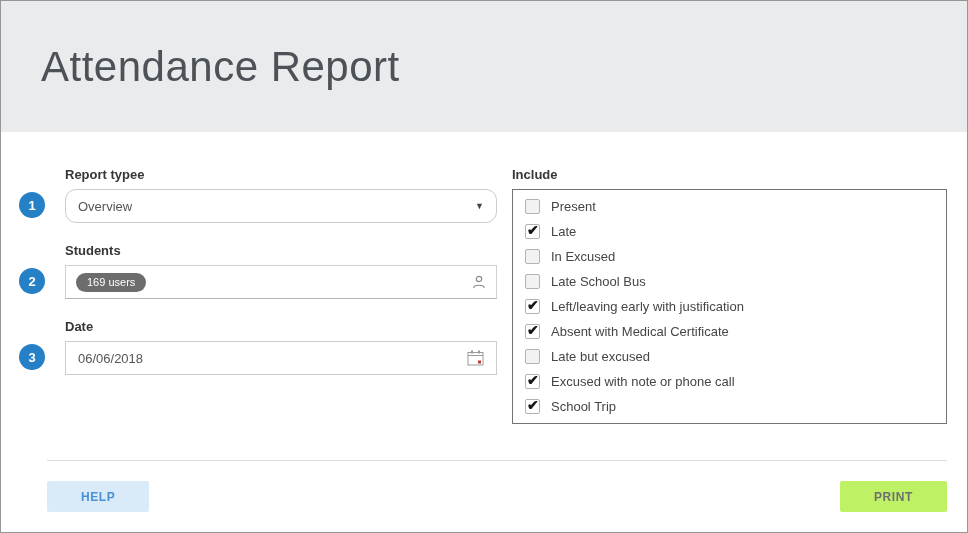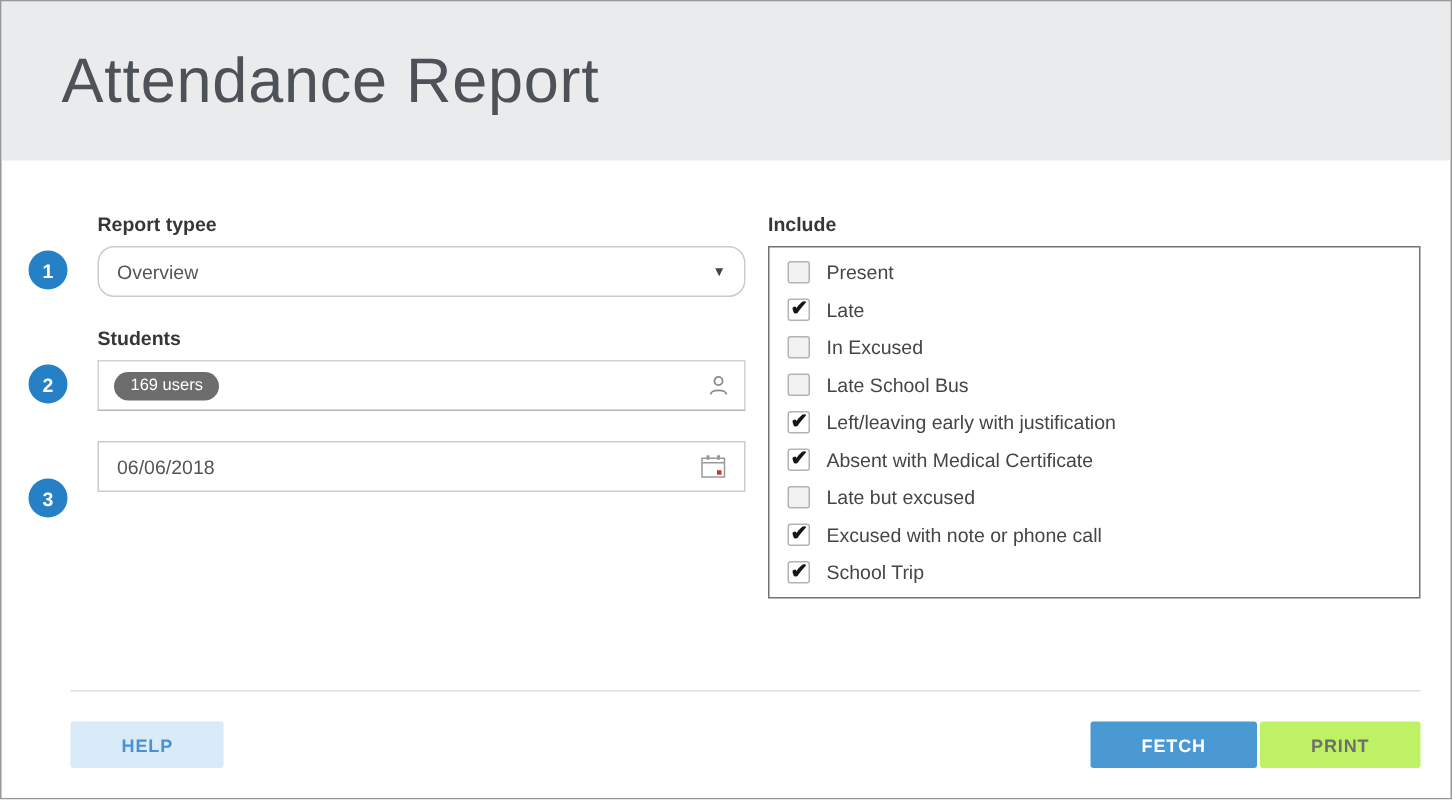--- a/index.html
+++ b/index.html
@@ -12,21 +12,21 @@
     border: 1px solid #979797;
     background: #ffffff;
     display: flex;
     flex-direction: column;
     overflow: hidden;
   }
 
   
   .page-header {
     background: #e9ebed;
-    height: 106px;
+    height: 131px;
     padding: 0 40px;
     display: flex;
     align-items: center;
     flex: none;
   }
   .page-title {
     font-size: 42px;
     font-weight: 300;
     color: #4c5257;
     letter-spacing: 0.5px;
@@ -187,20 +187,21 @@
             <svg width="14" height="14" viewBox="0 0 14 14">
               <circle cx="7" cy="4" r="2.7" fill="none" stroke="#8a8a8a" stroke-width="1.2"></circle>
               <path d="M1.8 13 C1.8 9.3 12.2 9.3 12.2 13" fill="none" stroke="#8a8a8a" stroke-width="1.2"></path>
             </svg>
           </span>
         </div>
       </div>
 
       <div class="field">
         <span class="step-badge">3</span>
+        <span class="field-label">Date</span>
         <div class="input-box">
           <span>06/06/2018</span>
           <span class="box-icon">
             <svg width="17" height="16" viewBox="0 0 17 16">
               <rect x="1" y="2.5" width="15" height="12.5" fill="#ffffff" stroke="#9a9a9a"></rect>
               <line x1="1" y1="5.5" x2="16" y2="5.5" stroke="#9a9a9a"></line>
               <rect x="4" y="0.5" width="2" height="3" fill="#9a9a9a"></rect>
               <rect x="11" y="0.5" width="2" height="3" fill="#9a9a9a"></rect>
               <rect x="11" y="10.5" width="3" height="3" fill="#c0392b"></rect>
             </svg>
@@ -252,18 +253,17 @@
         </div>
     </div>
 
   </div>
 
   <div class="footer-divider"></div>
 
   <footer class="footer">
     <button class="btn btn-help">HELP</button>
     <div class="right-buttons">
-      <button class="btn btn-fetch">FETCH</button>
       <button class="btn btn-print">PRINT</button>
     </div>
   </footer>
 
 </div>
 
 </body></html>

